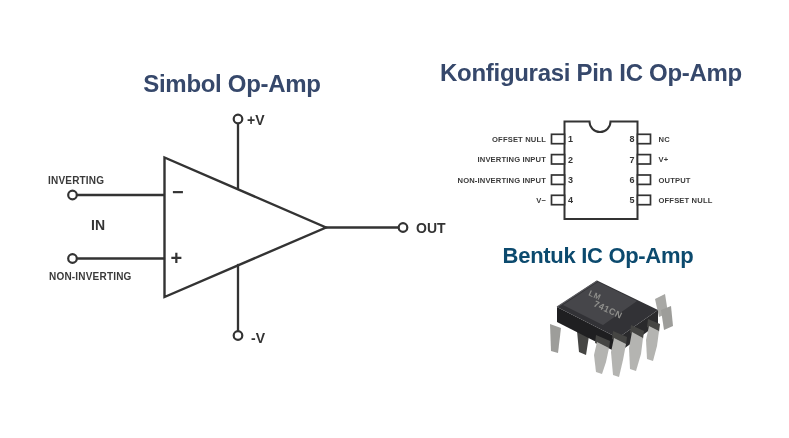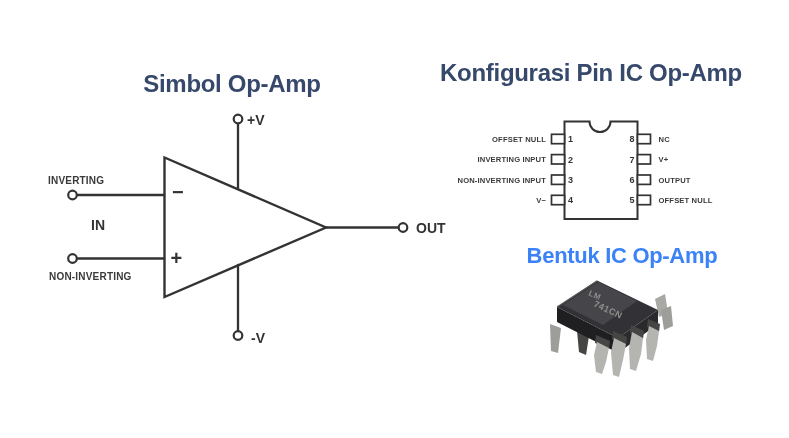--- a/index.html
+++ b/index.html
@@ -7,21 +7,21 @@
     position:relative;width:789px;height:438px;background:#ffffff;overflow:hidden;
     font-family:"Liberation Sans",sans-serif;
     text-decoration:underline;
   }
   .panel-title{
     position:absolute;margin:0;text-align:center;font-weight:bold;
     color:#36486B;letter-spacing:-0.3px;line-height:1.1;
   }
   #simbol-title{left:100px;top:71px;width:264px;font-size:24px;}
   #konfig-title{left:430px;top:60px;width:322px;font-size:24px;}
-  #bentuk-title{left:484px;top:244px;width:276px;font-size:22px;color:#3b82f6;}
+  #bentuk-title{left:460px;top:244px;width:276px;font-size:22px;color:#0c4a6e;}
   svg{position:absolute;overflow:visible;}
   #opamp-svg{left:0;top:100px;}
   #pincfg-svg{left:460px;top:108px;}
   #package-svg{left:535px;top:268px;}
   .wire{stroke:#333333;stroke-width:2.3;fill:none;stroke-linecap:round;}
   .node{fill:#ffffff;stroke:#333333;stroke-width:2.2;}
   .sym-label{fill:#3a3a3a;font-size:10px;font-weight:bold;letter-spacing:0.2px;}
   .sym-big{fill:#333333;font-size:14px;font-weight:bold;}
   .sym-sign{fill:#333333;font-size:20px;font-weight:bold;}
   .ic-body{fill:#ffffff;stroke:#333333;stroke-width:2;}

